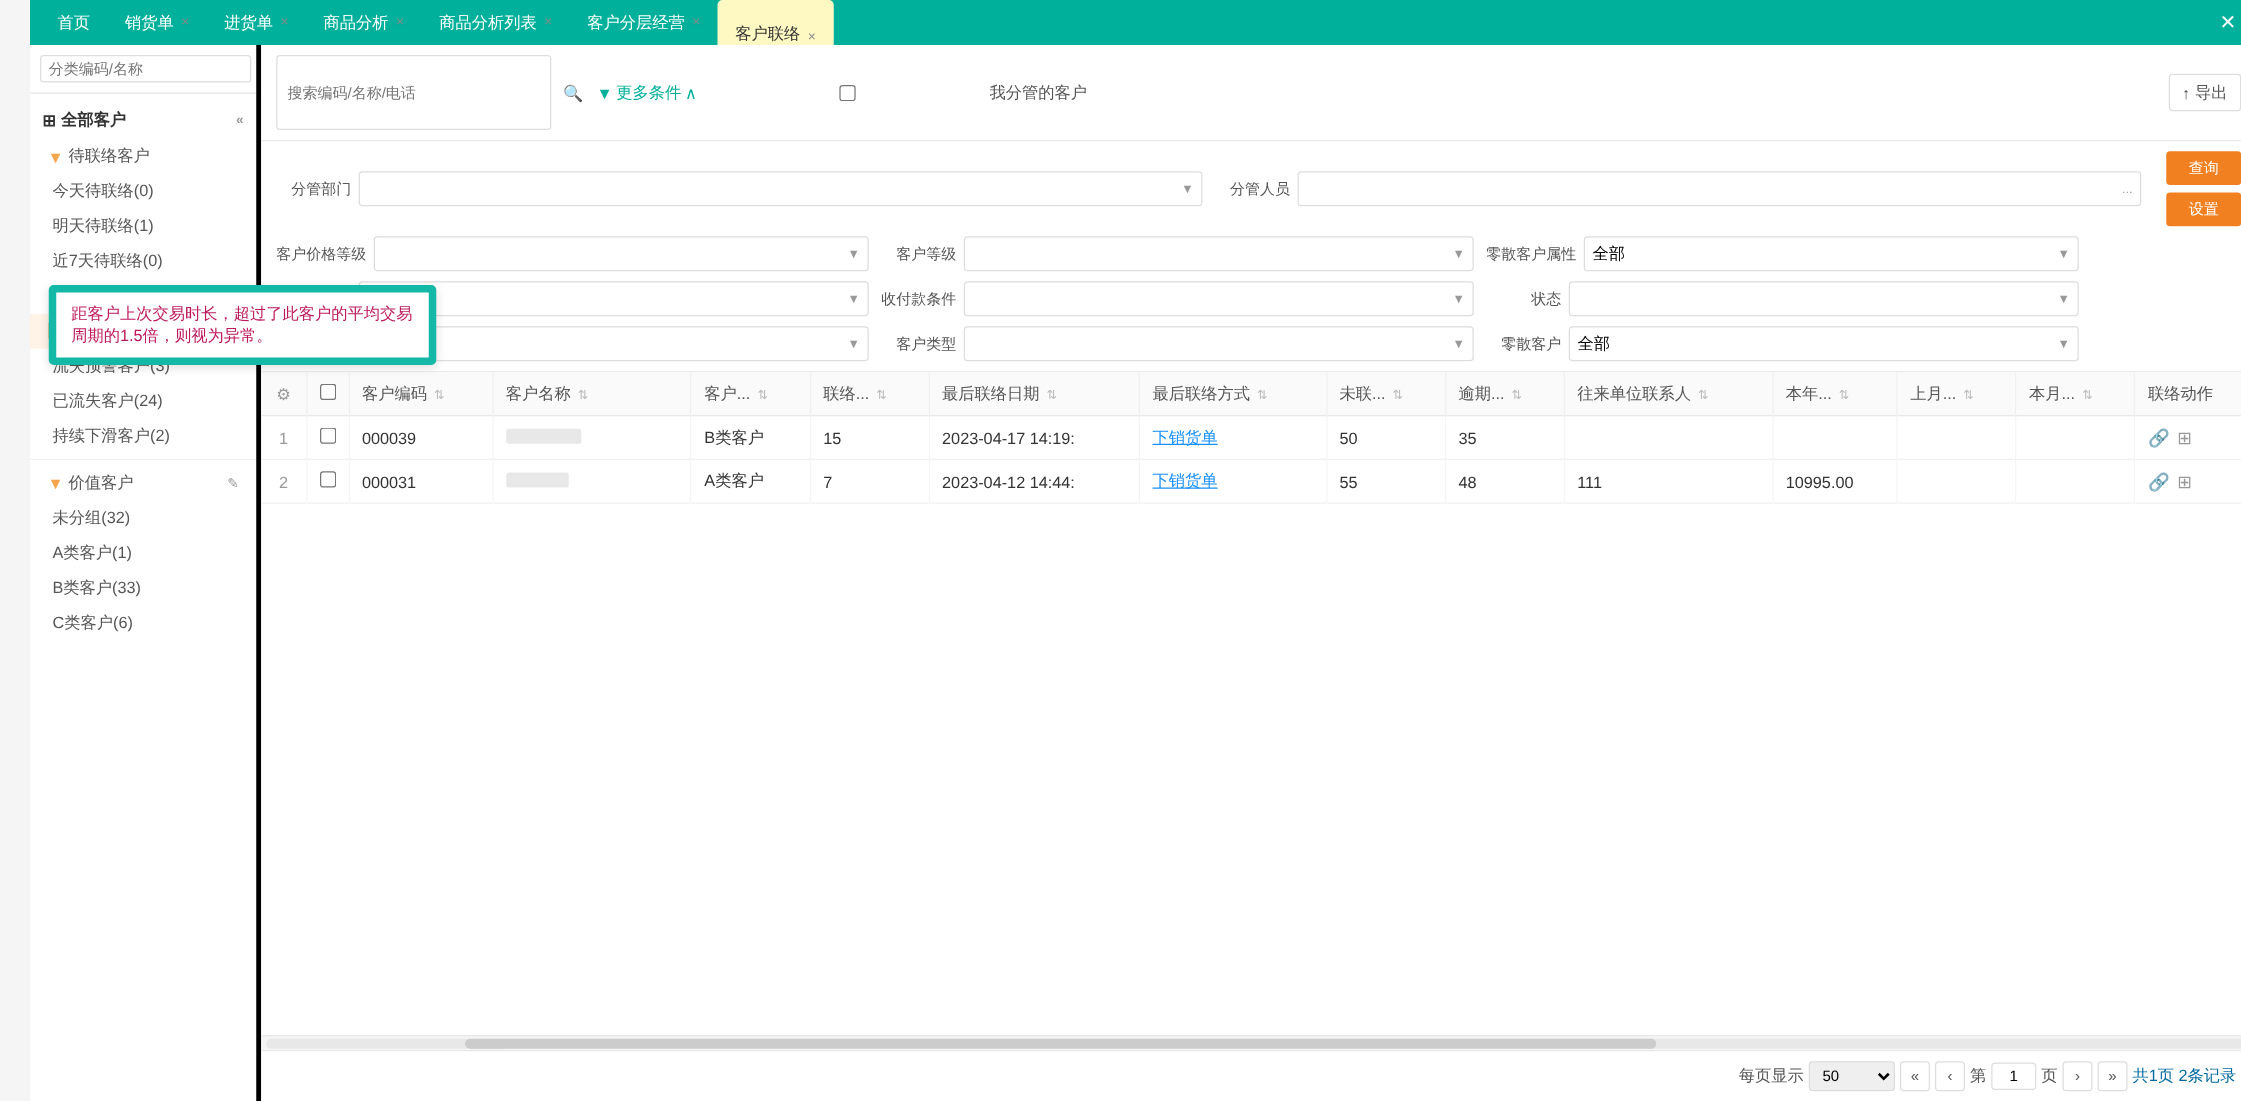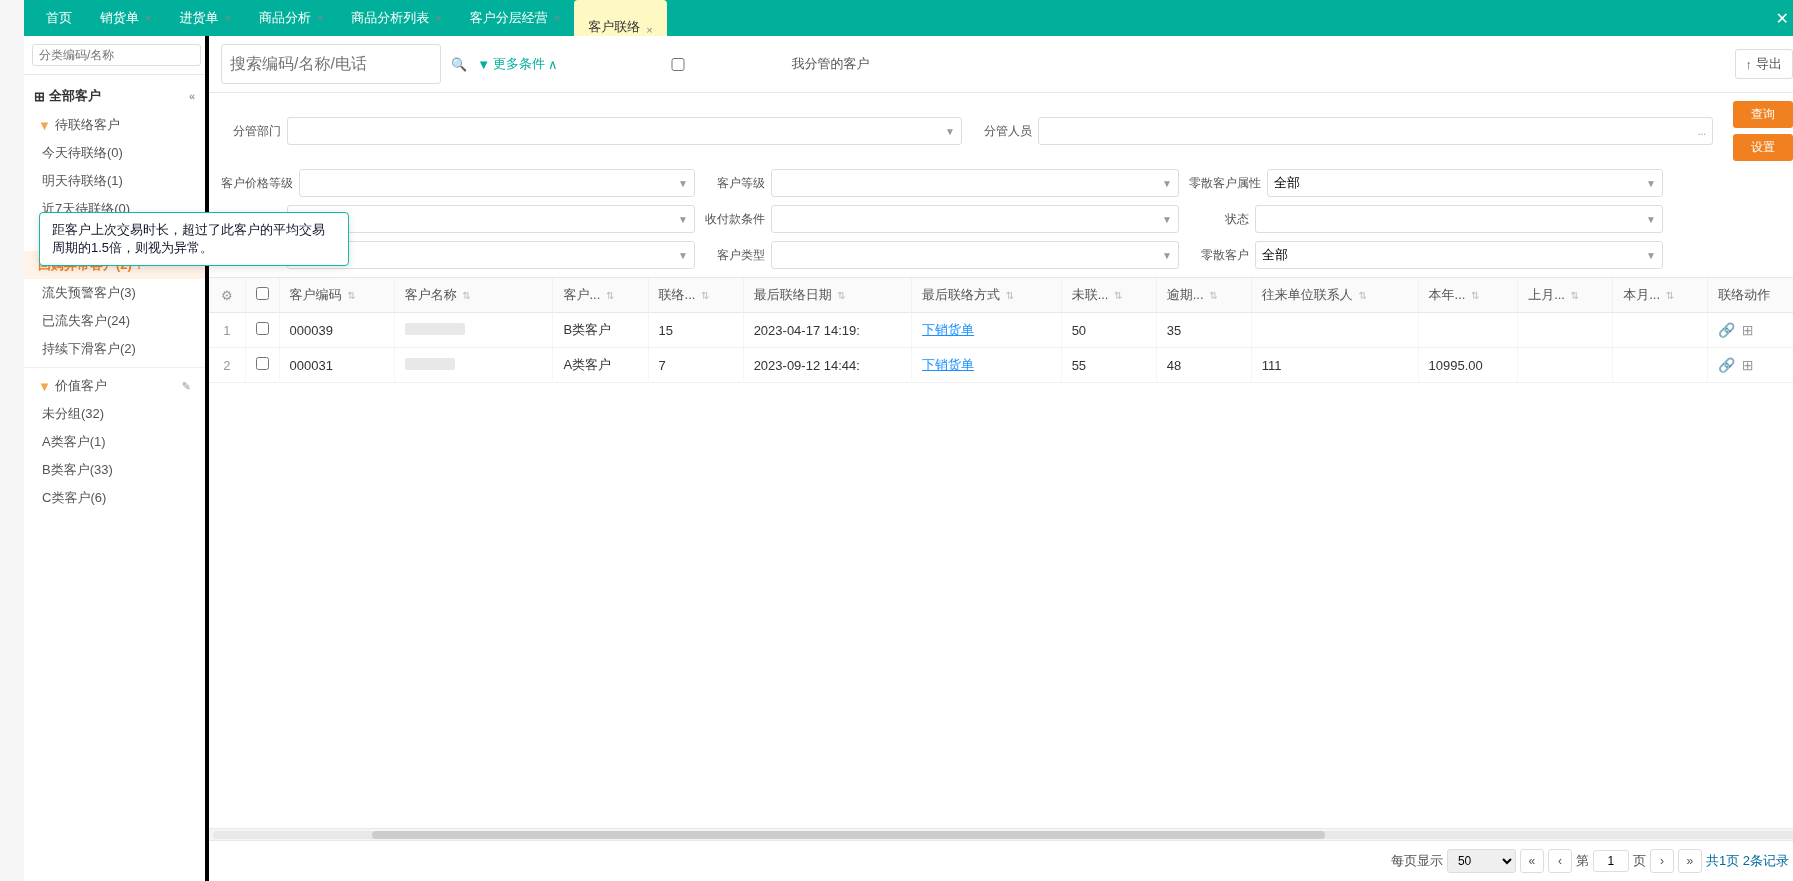--- a/index.html
+++ b/index.html
@@ -335,28 +335,28 @@
       background: #ccc;
       border-radius: 4px;
       position: absolute;
       left: 10%;
     }
 
     
     .tooltip-box {
       position: absolute;
       background: #fff;
-      border: 1px solid #14b8a6;
+      border: 6px solid #14b8a6;
       border-radius: 4px;
       padding: 8px 12px;
       font-size: 12px;
-      color: #0f172a;
+      color: #be185d;
       box-shadow: 0 2px 8px rgba(0,0,0,0.12);
       z-index: 100;
-      top: 212px;
+      top: 228px;
       left: 15px;
       max-width: 310px;
     }
 
     .checkbox-col { width: 32px; }
     .num-col { width: 36px; text-align: center; color: #999; }
   </style>
 </head>
 <body>
 
@@ -457,21 +457,21 @@
         </div>
         <div class="sidebar-item">
           <span>C类客户(6)</span>
         </div>
       </div>
     </div>
 
     <div class="content-area">
 
       <div class="filter-bar">
-        <input type="text" style="width: 220px; border: 1px solid rgb(221, 221, 221); border-radius: 3px; padding: 10px 8px; font-size: 16px; outline: none;" placeholder="搜索编码/名称/电话">
+        <input type="text" style="width: 220px; border: 1px solid rgb(221, 221, 221); border-radius: 3px; padding: 22px 8px; font-size: 12px; outline: none;" placeholder="搜索编码/名称/电话">
         <span class="filter-search-icon">🔍</span>
         <div class="more-conditions">
           <span>▼</span>
           <span>更多条件</span>
           <span>∧</span>
         </div>
         <div class="my-customer">
           <input type="checkbox" style="">
           <span>我分管的客户</span>
         </div>
@@ -677,21 +677,21 @@
               <td class="num-col">2</td>
               <td class="checkbox-col">
                 <input type="checkbox" style="">
               </td>
               <td>000031</td>
               <td>
                 <span style="display:inline-block; width:50px; height:12px; background:#e8e8e8; border-radius:2px;"></span>
               </td>
               <td>A类客户</td>
               <td>7</td>
-              <td>2023-09-12 14:44:</td>
+              <td>2023-04-12 14:44:</td>
               <td>
                 <span class="link-text">下销货单</span>
               </td>
               <td>55</td>
               <td>48</td>
               <td>111</td>
               <td>10995.00</td>
               <td></td>
               <td></td>
               <td>

